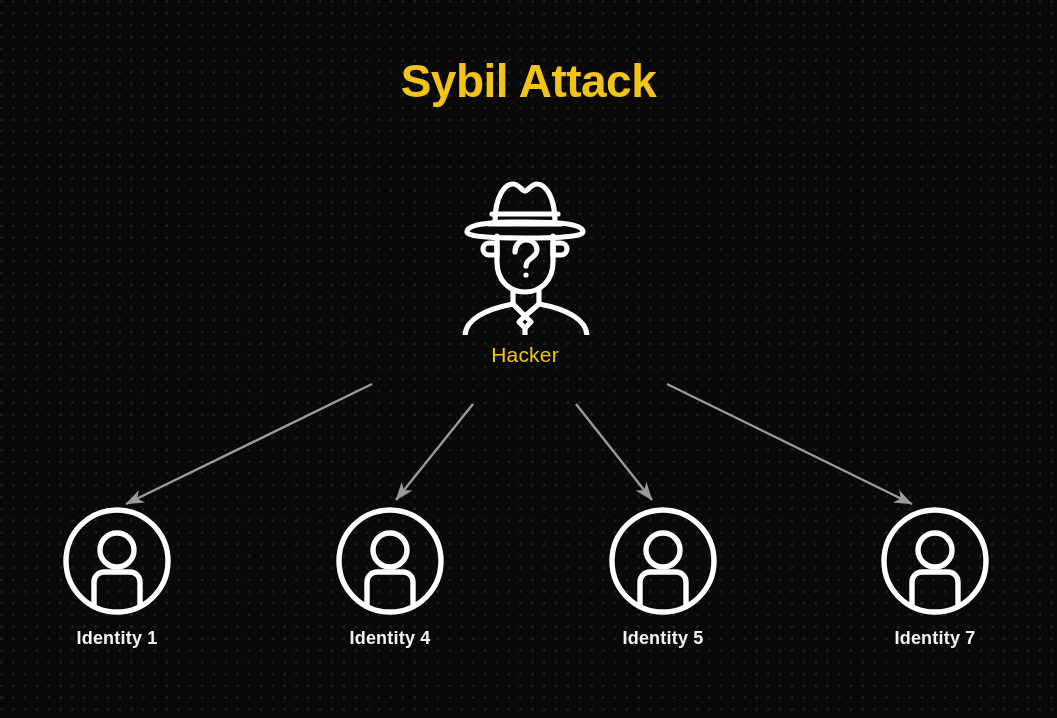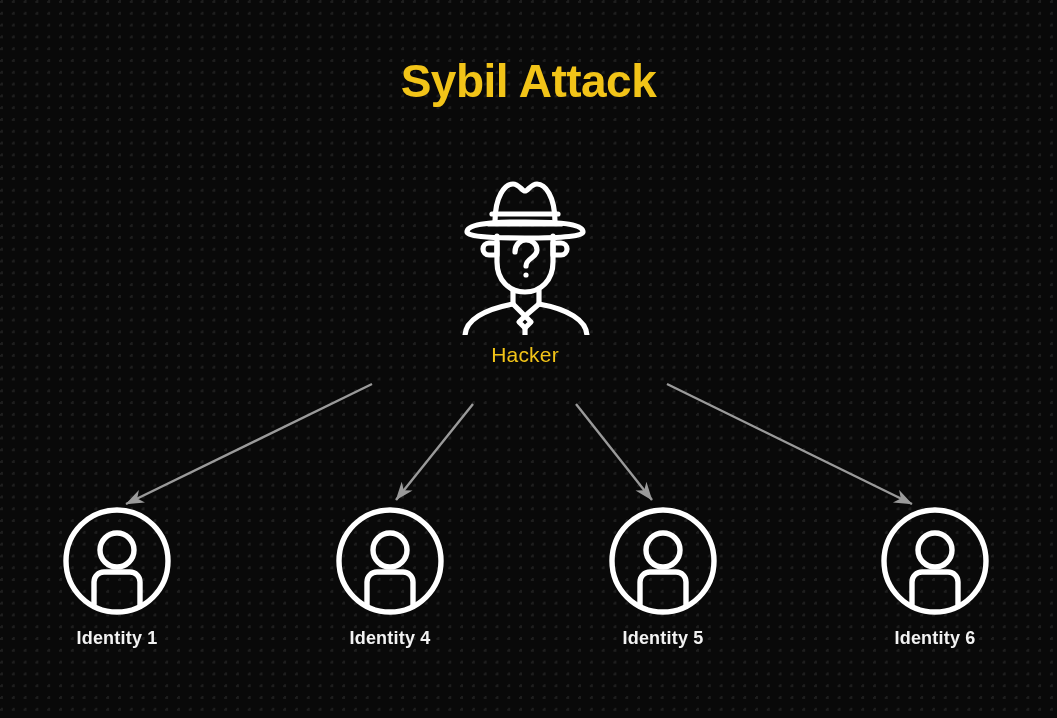--- a/index.html
+++ b/index.html
@@ -192,16 +192,16 @@
   </div>
 
   <div class="identity-node n4">
     <div class="identity-icon-wrap">
       <svg width="112" height="112" viewBox="0 0 112 112" fill="none" stroke="#ffffff" stroke-width="5.4" stroke-linecap="round" stroke-linejoin="round">
         <circle cx="56" cy="56" r="51"></circle>
         <circle cx="56" cy="45" r="17"></circle>
         <path d="M33 101 V77 a10 10 0 0 1 10 -10 h26 a10 10 0 0 1 10 10 V101"></path>
       </svg>
     </div>
-    <div class="identity-label">Identity 6</div>
+    <div class="identity-label">Identity 7</div>
   </div>
 
 </div>
 
 </body></html>

